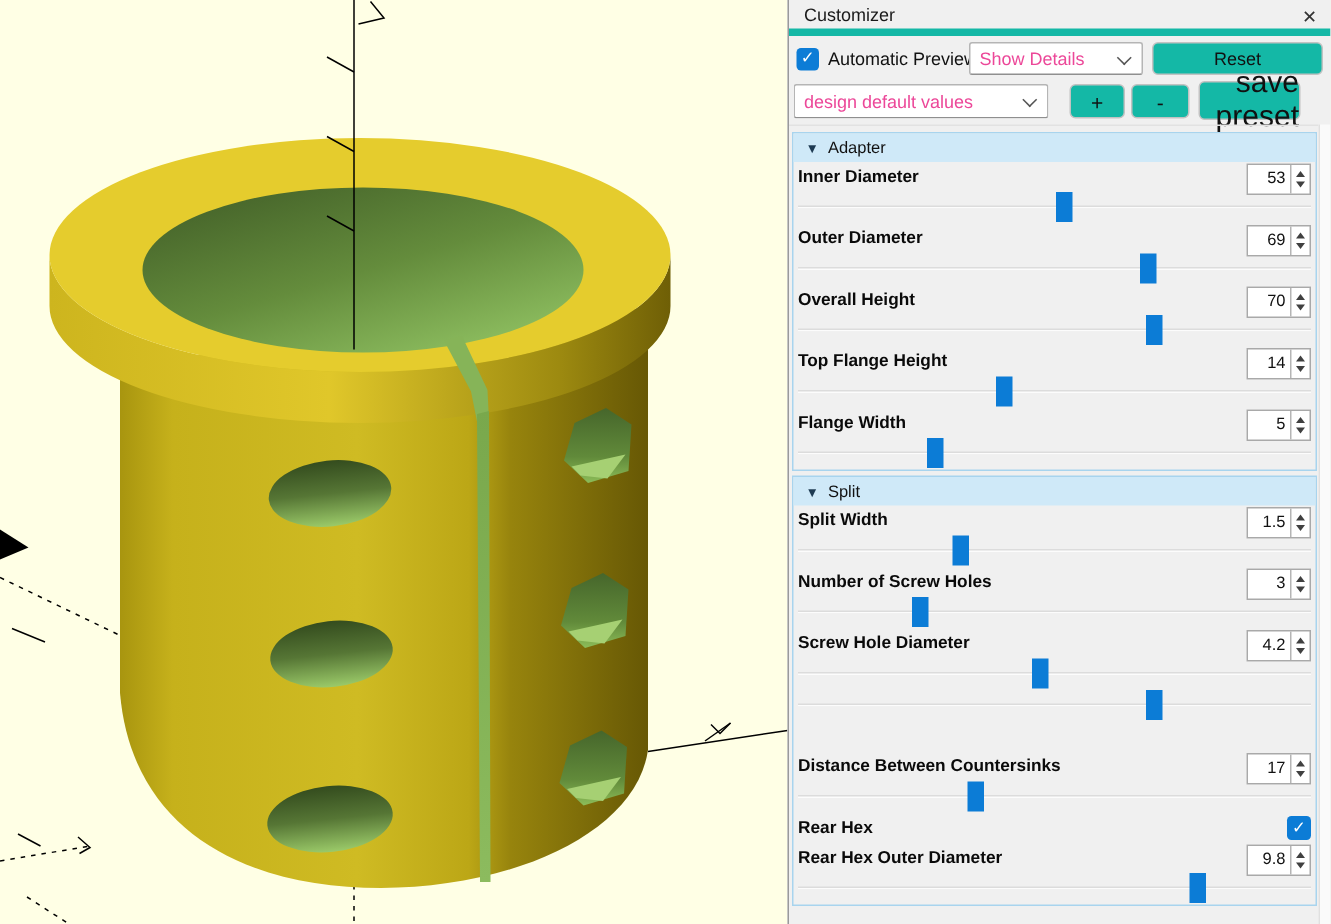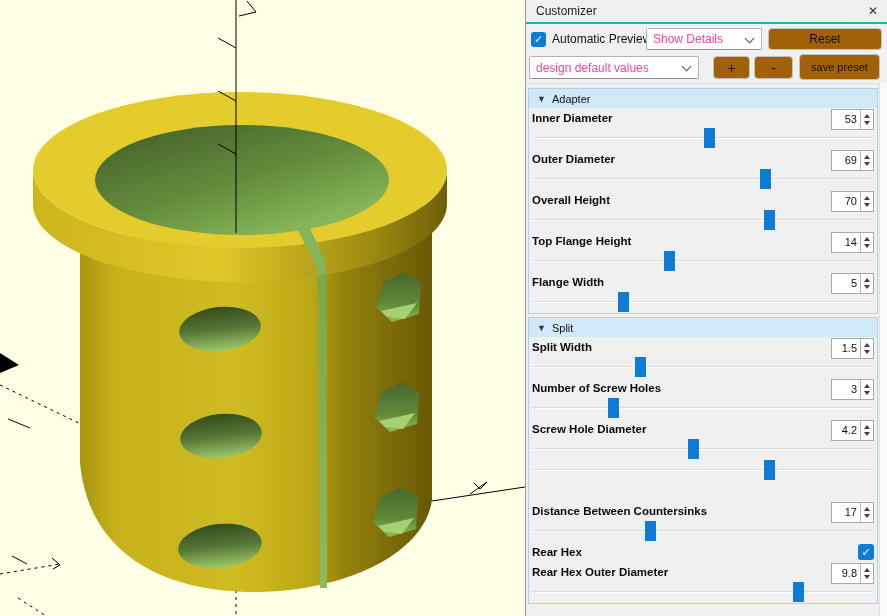--- a/index.html
+++ b/index.html
@@ -8,45 +8,45 @@
   .app { position:relative; width:887px; height:616px; }
 
   
   .viewport { position:absolute; left:0; top:0; width:525px; height:616px; display:block; }
 
   
   .panel { position:absolute; left:525px; top:0; width:362px; height:616px;
            background:#f0f0f0; border-left:1px solid #9a9a9a; }
 
   .titlebar { position:absolute; left:0; top:0; right:0; height:24px;
-              border-bottom:2px solid #14b8a6; display:flex; align-items:center; }
+              border-bottom:5px solid #14b8a6; display:flex; align-items:center; }
   .title { font-size:12px; color:#1a1a1a; margin-left:10px; }
   .close { position:absolute; right:9px; top:4px; font-size:12px; color:#333; cursor:default; }
 
   .combo { position:absolute; background:#fff; border:1px solid #b5b5b5; border-bottom:1px solid #8f8f8f;
            border-radius:2px; font-size:12px; color:#ec4899; display:flex; align-items:center;
            padding:0 6px; }
   .combo .chev { position:absolute; right:8px; top:6px; width:7px; height:7px;
                  border-left:1.4px solid #555; border-bottom:1.4px solid #555;
                  transform:rotate(-45deg); }
-  .btn { position:absolute; background:#a16207; border:1px solid #c2c2c2; border-radius:4px;
+  .btn { position:absolute; background:#14b8a6; border:1px solid #c2c2c2; border-radius:4px;
          font-size:12px; color:#111; text-align:right;
          font-family:"Liberation Sans", sans-serif; display:flex; align-items:center; justify-content:center; }
 
   .cbwrap { position:absolute; left:5px; top:30px; height:18px; display:flex; align-items:center; }
   .cb { width:15px; height:15px; border-radius:3px; background:var(--accent,#0c7cd6);
         color:#fff; font-size:11px; line-height:15px; text-align:center; }
   .cb-label { font-size:12px; color:#111; margin-left:6px; }
 
   .combo-details { left:120px; top:28px; width:116px; height:22px; }
   .btn-reset     { left:242px; top:28px; width:114px; height:22px; }
   .combo-preset  { left:3px;   top:56px; width:170px; height:23px; }
   .btn-plus      { left:187px; top:56px; width:37px;  height:23px; font-size:14px; }
   .btn-minus     { left:228px; top:56px; width:39px;  height:23px; font-size:14px; }
-  .btn-save      { left:273px; top:54px; width:81px;  height:26px; font-size:11px; }
+  .btn-save      { left:273px; top:54px; width:68px;  height:26px; font-size:20px; }
 
   .scrollarea { position:absolute; left:0; top:83px; right:8px; bottom:0;
                 border-top:1px solid #e2e2e2; padding:4px 1px 0 2px; overflow:hidden; }
   .scrollbar  { position:absolute; right:0; top:83px; bottom:0; width:8px;
                 background:#fafafa; border-left:1px solid #e0e0e0; }
 
   .group { border:1px solid #a8d4ee; margin-bottom:3px; background:#f0f0f0; }
   .ghead { height:19px; background:var(--group-header,#cfe9f8); display:flex; align-items:center; }
   .gtri  { font-size:9px; color:#1d3a52; margin:0 6px 0 8px; }
   .glabel{ font-size:11px; color:#111; }

